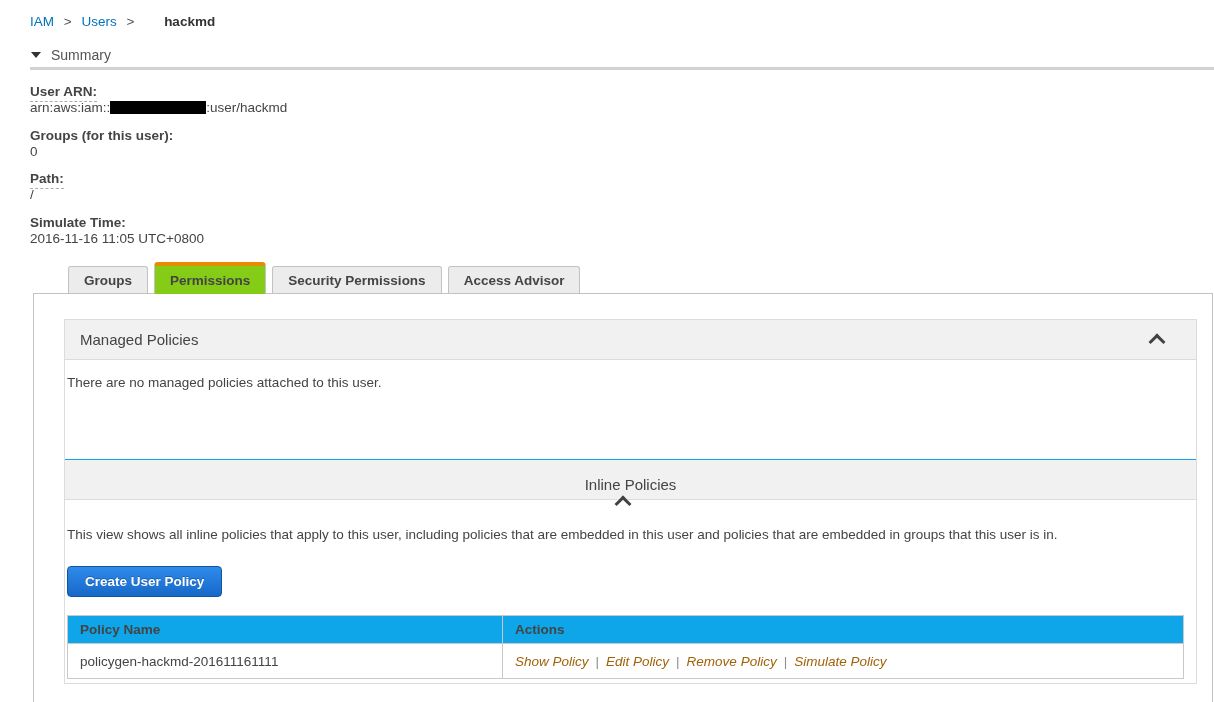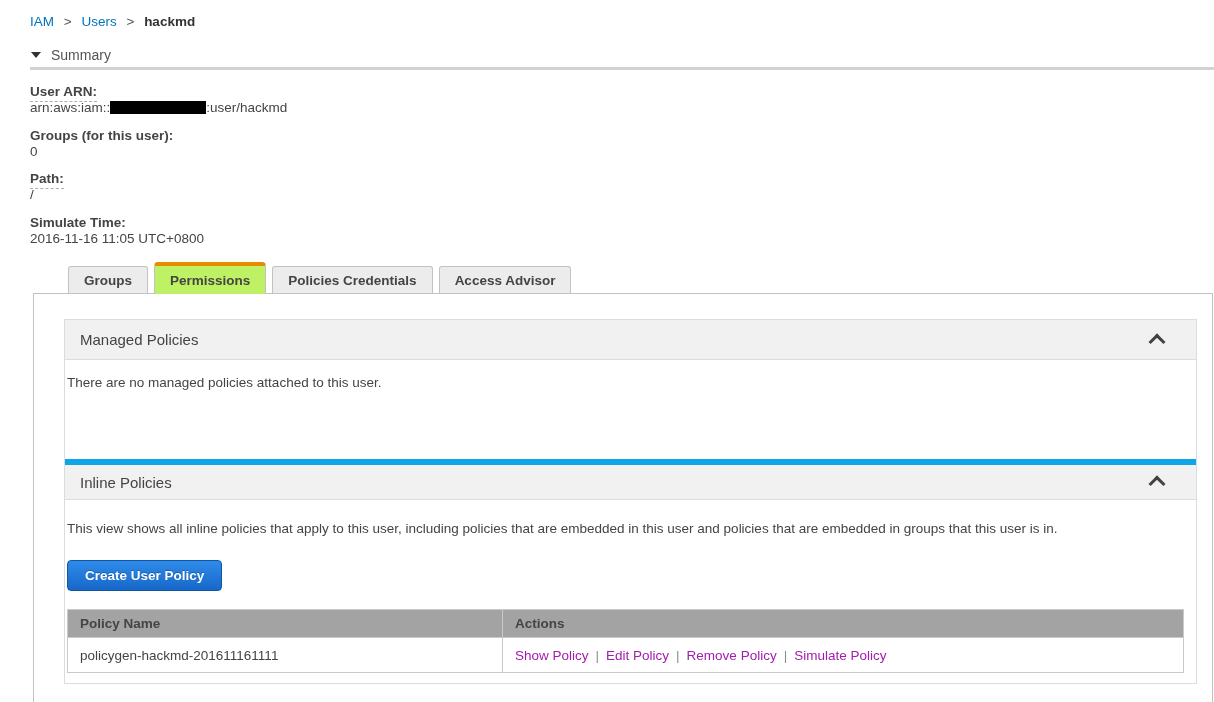--- a/index.html
+++ b/index.html
@@ -5,21 +5,21 @@
   * { margin:0; padding:0; }
   html,body { background:#fff; }
   body {
     width:1214px; height:702px; position:relative; overflow:hidden;
     font-family:"Liberation Sans", sans-serif; font-size:13.5px; color:#444;
   }
   
   .breadcrumb { position:absolute; left:30px; top:14px; font-size:13.5px; }
   .crumb-link { color:#0073bb; cursor:pointer; text-decoration:none; }
   .crumb-sep { color:#545454; margin:0 6px; }
-  .crumb-current { font-weight:bold; color:#333; }
+  .crumb-current { font-weight:bold; color:#333;margin-left:20px; }
 
   
   .summary-title-row { position:absolute; left:31px; top:47px; display:flex; align-items:center; }
   .tri-down { width:0; height:0; border-left:5px solid transparent; border-right:5px solid transparent;
               border-top:6px solid #333; margin-right:10px; cursor:pointer; }
   .summary-title { font-size:14px; color:#545454; }
   .summary-divider { position:absolute; left:30px; right:0; top:67px; height:3px; background:#d2d2d2; }
 
   
   .summary-fields { position:absolute; left:30px; top:84px; }
@@ -27,52 +27,52 @@
   .field-label { width:230px; font-weight:bold; color:#444; }
   .tooltip-label { border-bottom:1px dashed #adadad; padding-bottom:2px; }
   .field-value { color:#444; }
   .redaction { display:inline-block; width:96px; height:13px; background:#000; vertical-align:-2px; }
 
   
   .tabstrip { position:absolute; left:33px; top:262px; height:32px; display:flex; align-items:flex-end; gap:6px; z-index:3;padding-left:35px; }
   .tab { box-sizing:border-box; height:27px; margin-bottom:1px; padding:0 15px; background:#ececec;
          border:1px solid #c2c2c2; border-bottom:none; border-radius:3px 3px 0 0;
          display:flex; align-items:center; font-weight:bold; font-size:13.5px; color:#444; cursor:pointer; white-space:nowrap; }
-  .tab.active { height:32px; margin-bottom:0; background:#bef264; border-top:4px solid #e88b00; border-radius:4px 4px 0 0; }
+  .tab.active { height:32px; margin-bottom:0; background:#84cc16; border-top:4px solid #e88b00; border-radius:4px 4px 0 0; }
 
   
   .panel { position:absolute; left:33px; top:293px; width:1180px; height:409px; box-sizing:border-box;
            background:#fff; border:1px solid #c2c2c2; border-bottom:none; z-index:1; }
   .inner-box { position:absolute; left:30px; top:25px; width:1133px; height:365px; box-sizing:border-box;
                border:1px solid #dcdcdc; }
   .section-header { box-sizing:border-box; height:40px; background:#f1f1f1; border-bottom:1px solid #dcdcdc;
                     display:flex; align-items:center; justify-content:space-between; padding:16px 15px;
                     font-size:15px; color:#444; }
-  .section-header.with-top { border-top:6px solid #0ea5e9; height:41px; }
+  .section-header.with-top { border-top:1px solid #0ea5e9; height:41px;flex-direction:column; }
   .chev-wrap { margin-right:15px; cursor:pointer; padding:5px 3px 1px 3px; }
   .chevron-up { display:block; width:9px; height:9px; border-top:3px solid #424242; border-right:3px solid #424242;
                 transform:rotate(-45deg); }
   .section-body { box-sizing:border-box; padding:15px 14px 0 2px; font-size:13.5px; color:#444; }
   .managed-body { height:99px; }
-  .inline-body { height:183px; padding-top:21px; }
+  .inline-body { height:183px; padding-top:27px; }
   .empty-msg { margin:0 0 25px 0; line-height:16px; }
   .desc-msg { margin:0 0 23px 0; line-height:16px; }
 
   .btn-primary { display:inline-block; box-sizing:border-box; height:31px; line-height:29px; padding:0 17px;
                  background:linear-gradient(#2f8beb, #1668c8); border:1px solid #1157a0; border-radius:4px;
                  color:#fff; font-weight:bold; font-size:13.5px; cursor:pointer;
                  text-shadow:0 -1px 0 rgba(0,0,0,0.25); }
 
   
   .policies-table { margin-top:18px; width:1117px; border-collapse:collapse; table-layout:fixed; }
   .policies-table th, .policies-table td { border:1px solid #c9c9c9; text-align:left; padding:0 12px; }
-  .policies-table th { background:#a3a3a3; height:27px; font-size:13.5px; font-weight:bold; color:#444; }
+  .policies-table th { background:#0ea5e9; height:27px; font-size:13.5px; font-weight:bold; color:#444; }
   .policies-table td { background:#fff; height:34px; font-size:13.5px; color:#444; }
   .col-name { width:410px; }
-  .action-link { color:#a21caf; cursor:pointer; text-decoration:none; }
+  .action-link { color:#a16207; cursor:pointer; text-decoration:none;font-style:italic; }
   .action-sep { color:#8c8c8c; margin:0 7px; }
 </style>
 </head>
 <body>
 
 <div class="breadcrumb">
   <a class="crumb-link">IAM</a>
   <span class="crumb-sep">&gt;</span>
   <a class="crumb-link">Users</a>
   <span class="crumb-sep">&gt;</span>
@@ -106,21 +106,21 @@
   </div>
   <div class="field-row">
     <div class="field-label">Simulate Time:</div>
     <div class="field-value">2016-11-16 11:05 UTC+0800</div>
   </div>
 </div>
 
 <div class="tabstrip">
   <div class="tab">Groups</div>
   <div class="tab active">Permissions</div>
-  <div class="tab">Policies Credentials</div>
+  <div class="tab">Security Permissions</div>
   <div class="tab">Access Advisor</div>
 </div>
 
 <div class="panel">
   <div class="inner-box">
 
     <div class="section-header">
       <span>Managed Policies</span>
       <span class="chev-wrap">
           <span class="chevron-up"></span>

